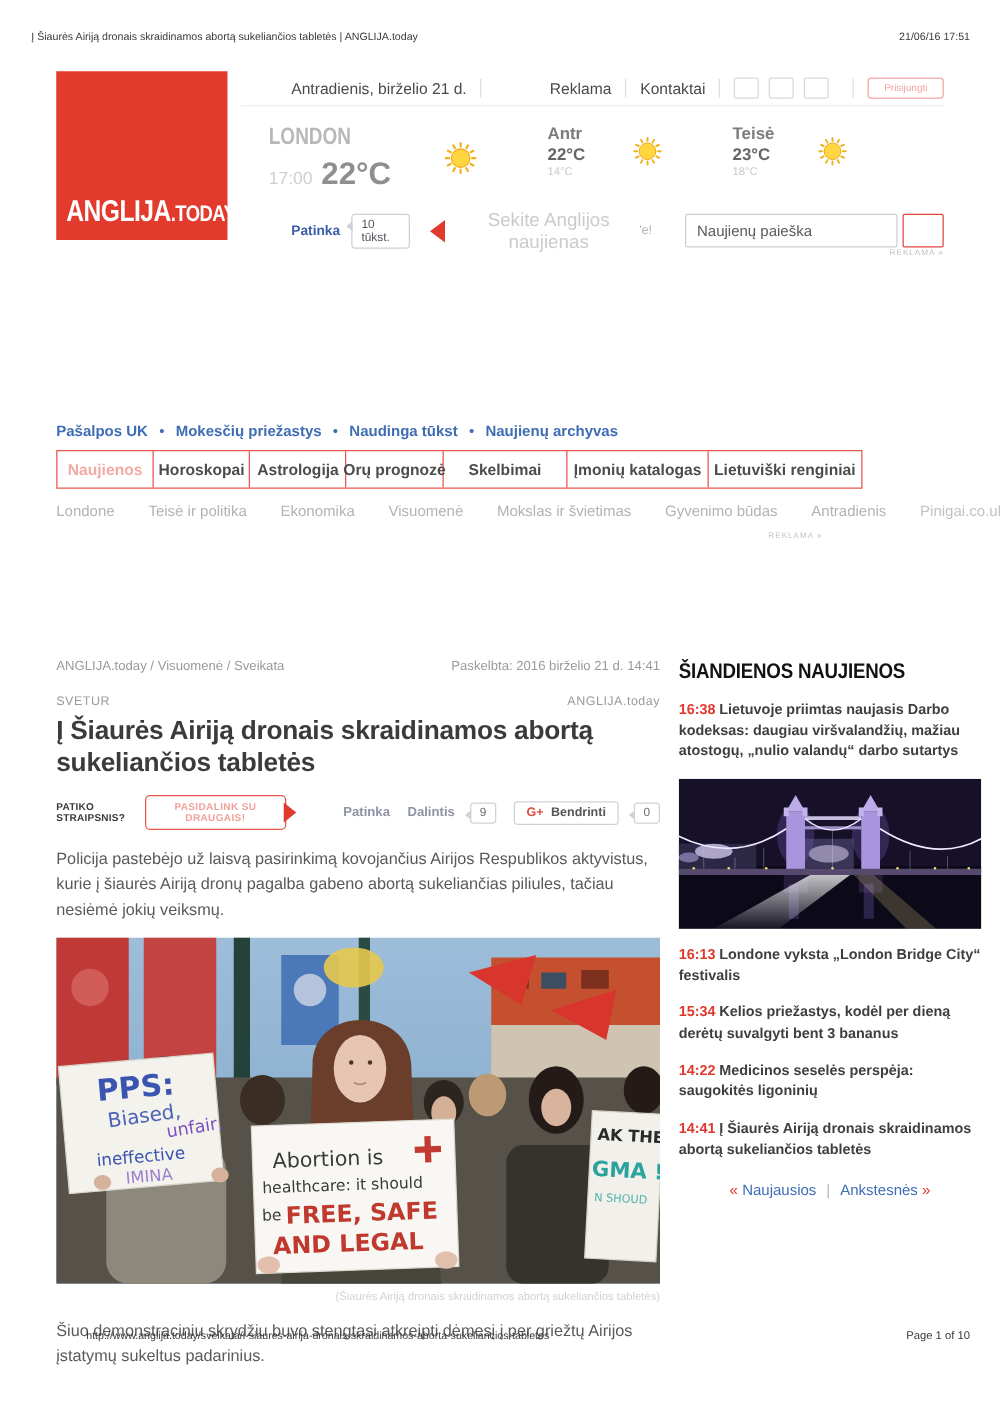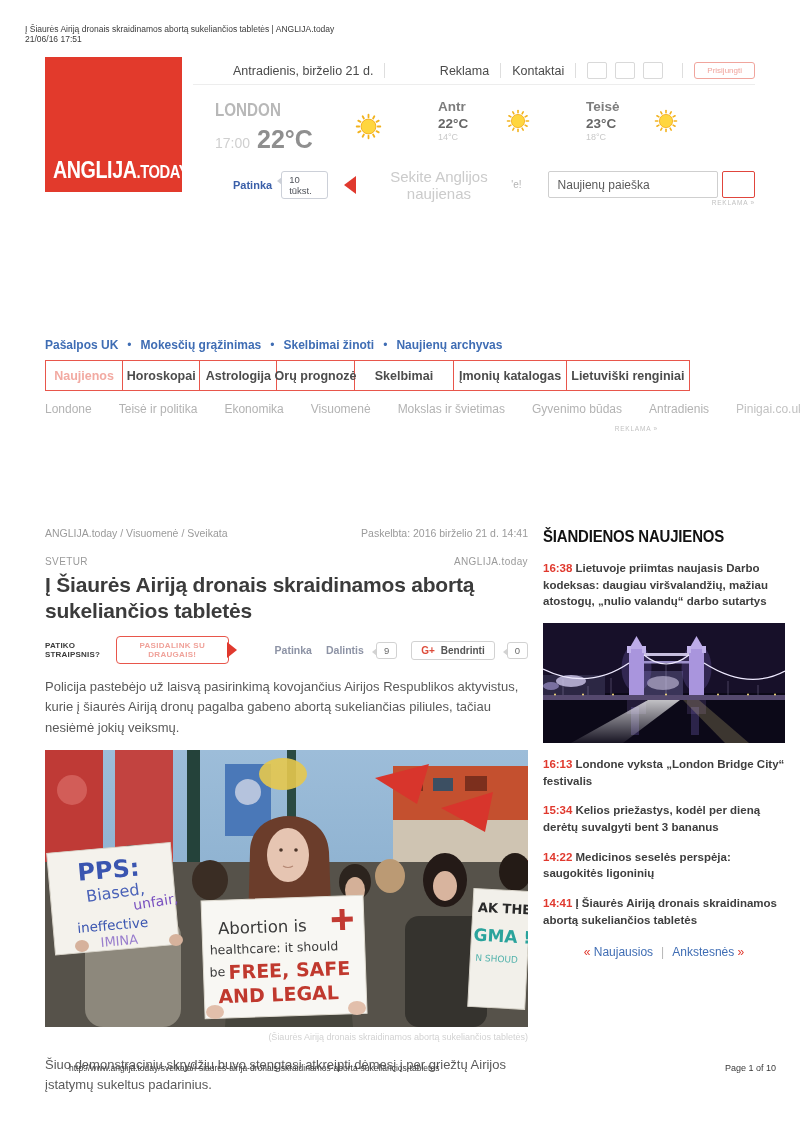--- a/index.html
+++ b/index.html
@@ -7,21 +7,21 @@
   .page {
     position:relative; width:800px; height:1132px; margin:0 auto;
     background:#ffffff; overflow:hidden;
     font-family:"Liberation Sans", sans-serif; color:#3b3b3b;
   }
   
   .print-header, .print-footer {
     position:absolute; left:25px; right:24px; display:flex;
     justify-content:space-between; font-size:8.5px; color:#3a3a3a;
   }
-  .print-header { top:24px;flex-direction:column; }
+  .print-header { top:24px; }
   .print-footer { top:1063px;padding-left:44px; }
   .print-footer .pf-page { font-size:9px; }
 
   
   .logo {
     position:absolute; left:45px; top:57px; width:137px; height:135px;
     background:#e23a2c; cursor:pointer;
   }
   .logo-text {
     position:absolute; left:8px; bottom:8px; color:#fff; white-space:nowrap;
@@ -278,22 +278,22 @@
       <span class="follow-tail">'e!</span>
       <input class="search-input" type="text" placeholder="Naujienų paieška" style="">
       <button class="search-btn"></button>
     </div>
     <div class="ad-top">REKLAMA »</div>
   </div>
 
   <div class="nav">
     <div class="quick">
       <span>Pašalpos UK</span>
-      <span>Mokesčių grąžinimas</span>
-      <span>Skelbimai žinoti</span>
+      <span>Mokesčių priežastys</span>
+      <span>Naudinga tūkst</span>
       <span>Naujienų archyvas</span>
     </div>
     <div class="tabbar">
       <div class="tab t0 active">Naujienos</div>
       <div class="tab t1">Horoskopai</div>
       <div class="tab t2">Astrologija</div>
       <div class="tab t3">Orų prognozė</div>
       <div class="tab t4">Skelbimai</div>
       <div class="tab t5">Įmonių katalogas</div>
       <div class="tab t6">Lietuviški renginiai</div>

